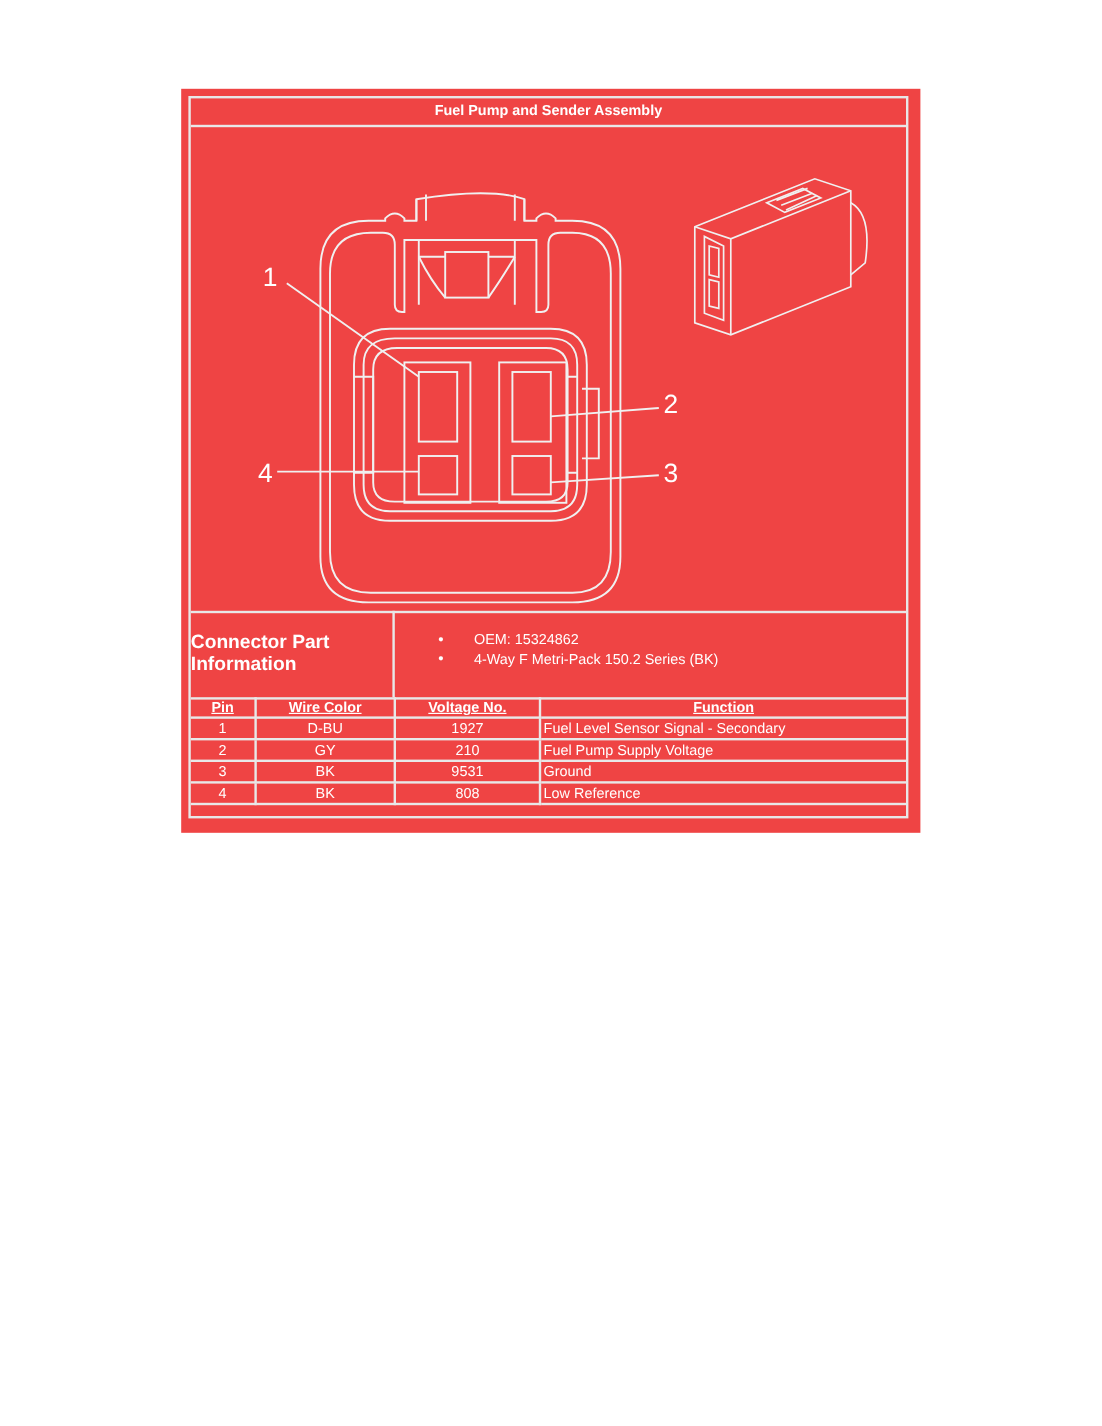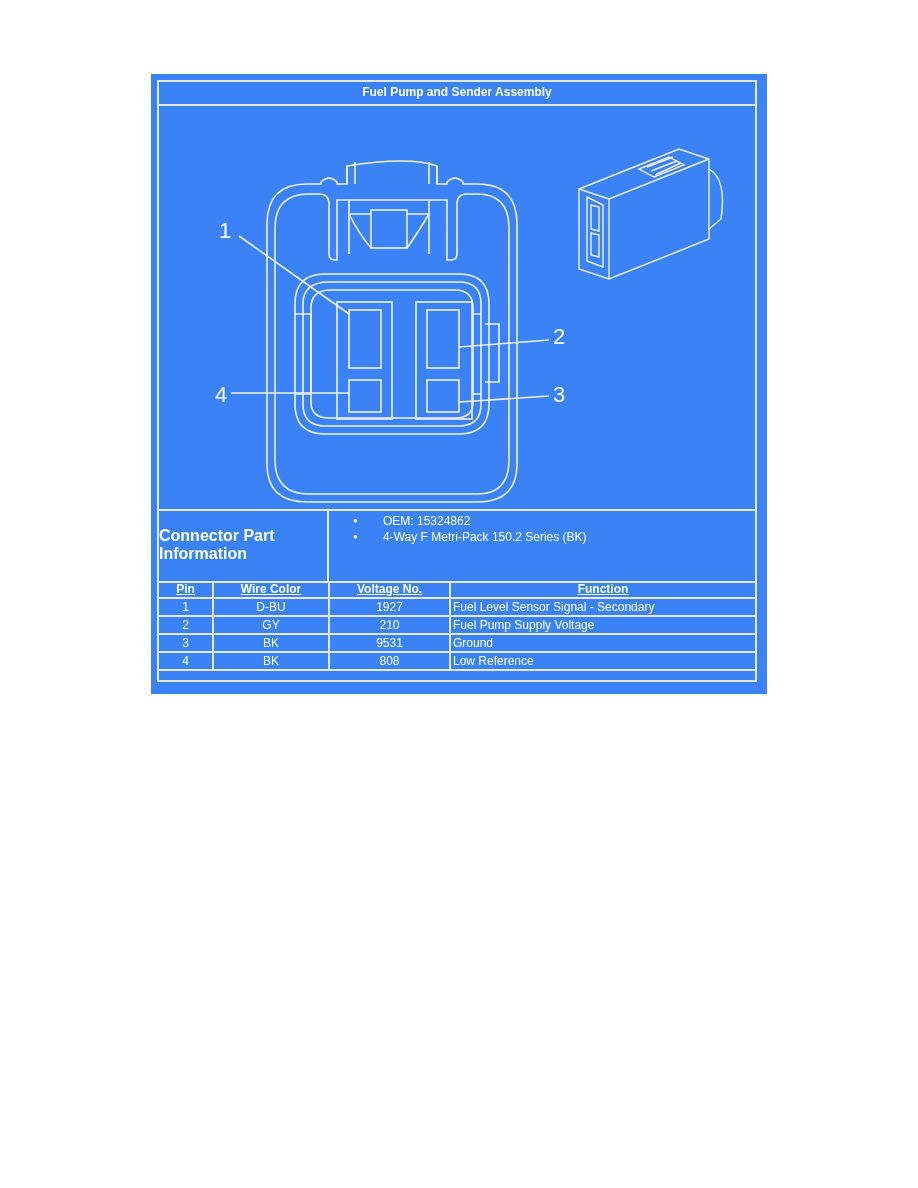--- a/index.html
+++ b/index.html
@@ -1,24 +1,24 @@
 <!DOCTYPE html>
 <html><head>
 <meta charset="utf-8">
 <style>
   html, body { margin:0; padding:0; background:#ffffff; }
   body { width:918px; height:1188px; position:relative; overflow:hidden; font-family:"Liberation Sans", sans-serif; }
-  .panel { position:absolute; left:151px; top:74px; width:616px; height:620px; background:#3b82f6; }
+  .panel { position:absolute; left:151px; top:74px; width:616px; height:620px; background:#ef4444; }
   .frame { position:absolute; left:6px; top:6px; width:600px; height:602px; border:2px solid #e8e8e8; box-sizing:border-box; }
   .title-bar { position:absolute; left:0; top:0; right:0; height:22px; border-bottom:2px solid #e8e8e8; color:#fff; font-weight:bold; font-size:12px; text-align:center; line-height:21px; }
   .figure { position:absolute; left:0; top:22px; right:0; height:405px; border-bottom:2px solid #e8e8e8; }
   .figure svg { position:absolute; left:0; top:0; }
   .info-row { position:absolute; left:0; top:427px; right:0; height:72px; border-bottom:2px solid #e8e8e8; display:flex; }
   .info-label { width:168px; border-right:2px solid #e8e8e8; color:#fff; font-weight:bold; font-size:16px; display:flex; align-items:center; justify-content:center; }
-  .info-list { flex:1; margin:0; padding:4px 16px 0 0; list-style:none; color:#fff; font-size:12px; }
+  .info-list { flex:1; margin:12px; padding:4px 16px 0 0; list-style:none; color:#fff; font-size:12px; }
   .info-list li { height:16px; line-height:16px; position:relative; padding-left:54px; }
   .info-list li::before { content:"\25CF"; position:absolute; left:24px; font-size:8px; color:#fff; }
   table.pins { position:absolute; left:0; top:499px; width:596px; border-collapse:collapse; color:#fff; font-size:12px; }
   table.pins th, table.pins td { border:2px solid #e8e8e8; height:16px; padding:0 2px; line-height:16px; }
   table.pins tr:first-child th { border-top:none;text-decoration:underline; }
   table.pins th:first-child, table.pins td:first-child { border-left:none; }
   table.pins th:last-child, table.pins td:last-child { border-right:none; }
   table.pins th { font-weight:bold; text-align:center; }
   table.pins td.c { text-align:center; }
   table.pins td.l { text-align:left;margin-top:24px; }

